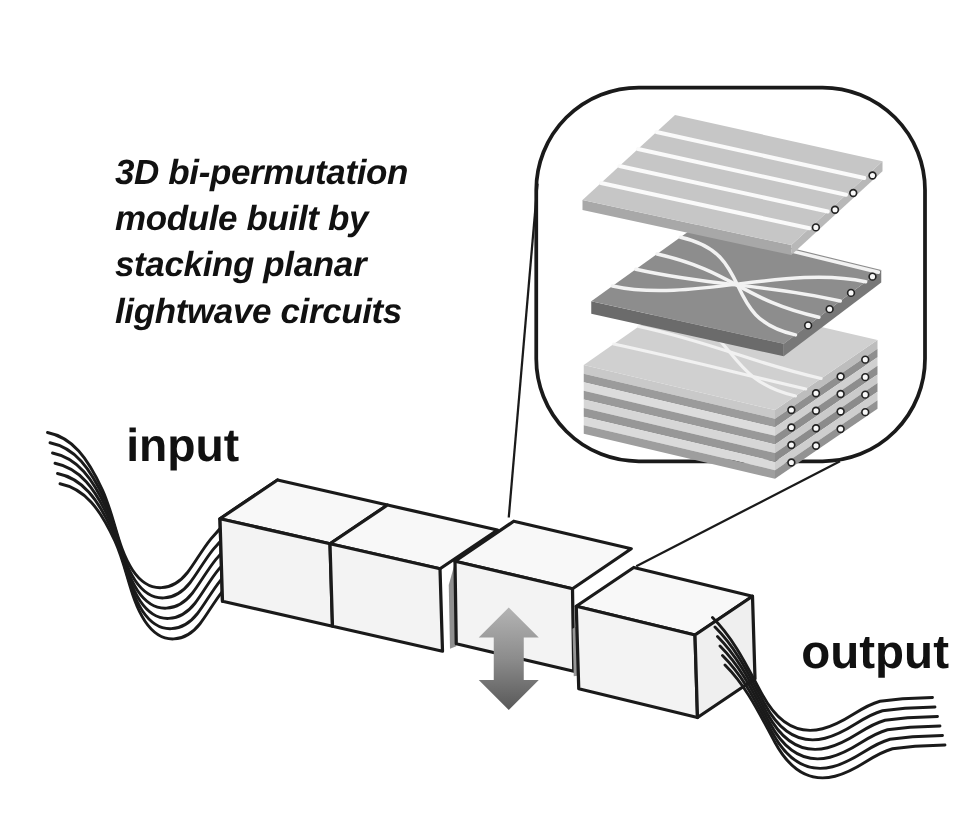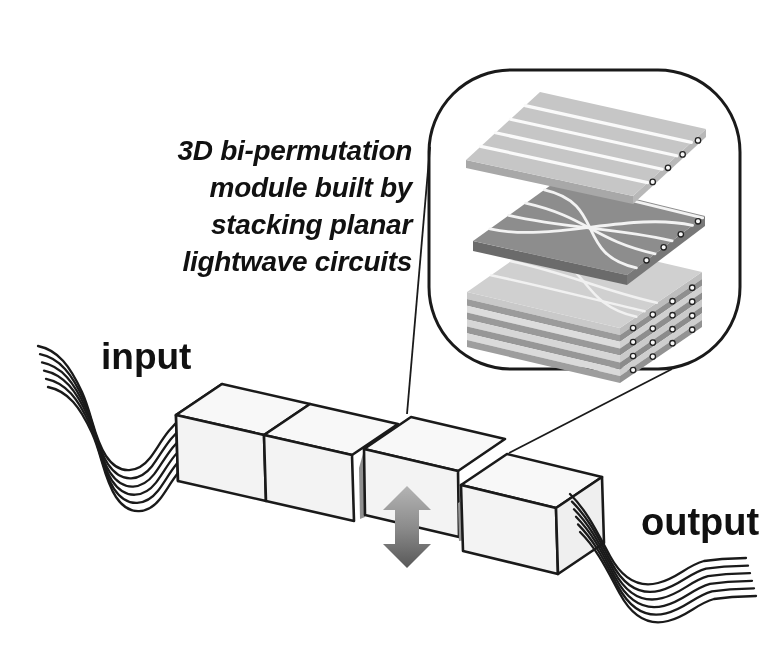--- a/index.html
+++ b/index.html
@@ -3,24 +3,23 @@
 <meta charset="utf-8">
 <style>
   html,body{margin:0;padding:0;background:#ffffff;}
   .canvas{
     position:relative;width:768px;height:660px;background:#ffffff;overflow:hidden;
     font-family:"Liberation Sans","DejaVu Sans",sans-serif;
   }
   .canvas svg{position:absolute;left:0;top:0;}
   .annotation{
     position:absolute;top:119px;right:356px;width:320px;
-    text-align:right;font-style:italic;font-weight:bold;
+    font-style:italic;font-weight:bold;
     font-size:28px;line-height:37px;letter-spacing:-0.3px;color:#111;
     white-space:pre-line;
-    margin-top:13px;
   }
   .io-label{
     position:absolute;font-weight:bold;color:#111;line-height:1;
   }
   .input-label{top:338px;left:101px;font-size:37px;}
   .output-label{top:503px;left:641px;font-size:38px;}
 </style>
 </head>
 <body>
 

